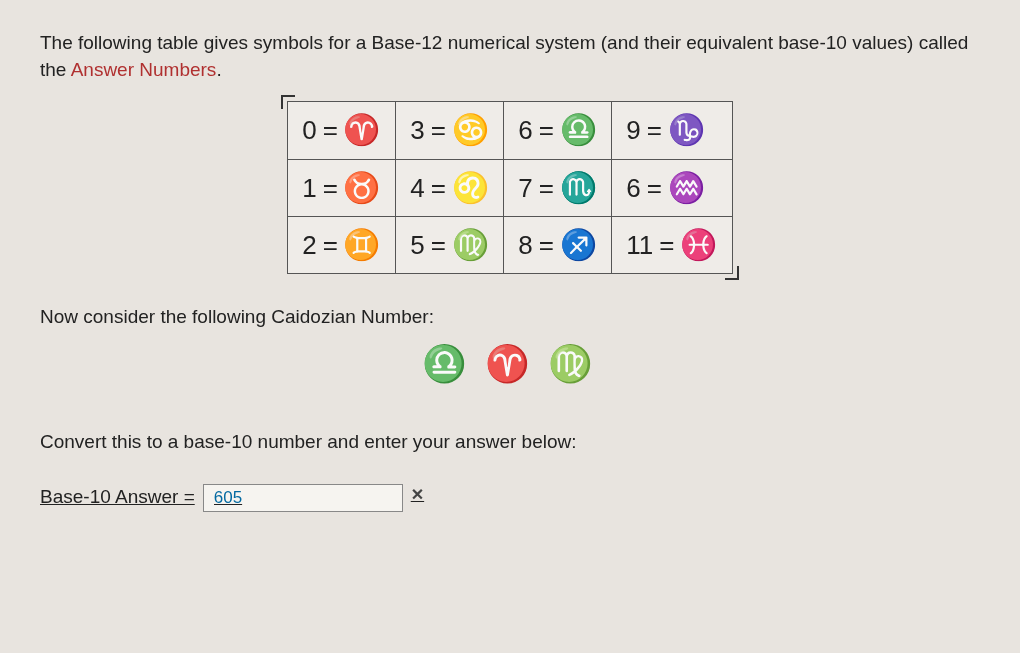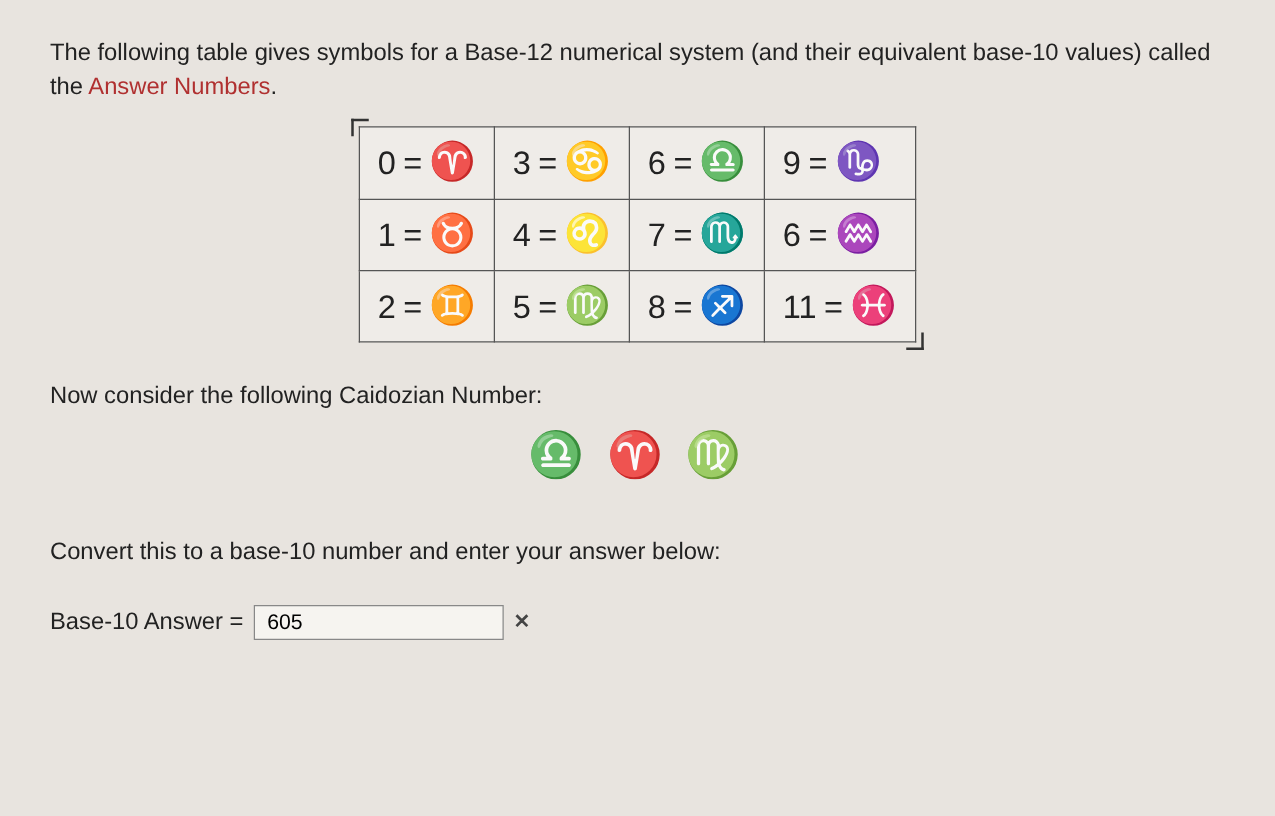--- a/index.html
+++ b/index.html
@@ -26,29 +26,29 @@
       font-size: 26px;
       font-weight: 400;
       text-align: left;
       white-space: nowrap;
     }
     .cell-inner { display: flex; align-items: center; gap: 6px; }
     .zodiac { font-size: 30px; line-height: 1; vertical-align: middle; }
     .consider { margin-top: 18px; margin-bottom: 8px; }
     .caidoz-number { text-align: center; font-size: 36px; letter-spacing: 4px; margin-bottom: 40px; }
     .convert-text { margin-bottom: 28px; }
-    .answer-row { display: flex; align-items: center; gap: 8px; }
+    .answer-row { display: flex; align-items: flex-start; gap: 8px; text-decoration: underline; }
     .answer-input {
       border: 1px solid #888;
       background: #f6f4f0;
       padding: 4px 10px;
       width: 200px;
       height: 28px;
       font-size: 17px;
-      color: #000000;
+      color: #0369a1;
     }
     .x-icon {
       color: #444;
       font-weight: bold;
       font-size: 16px;
       display: inline-block;
     }
     .crop-tl, .crop-br {
       position: absolute;
       width: 14px;

